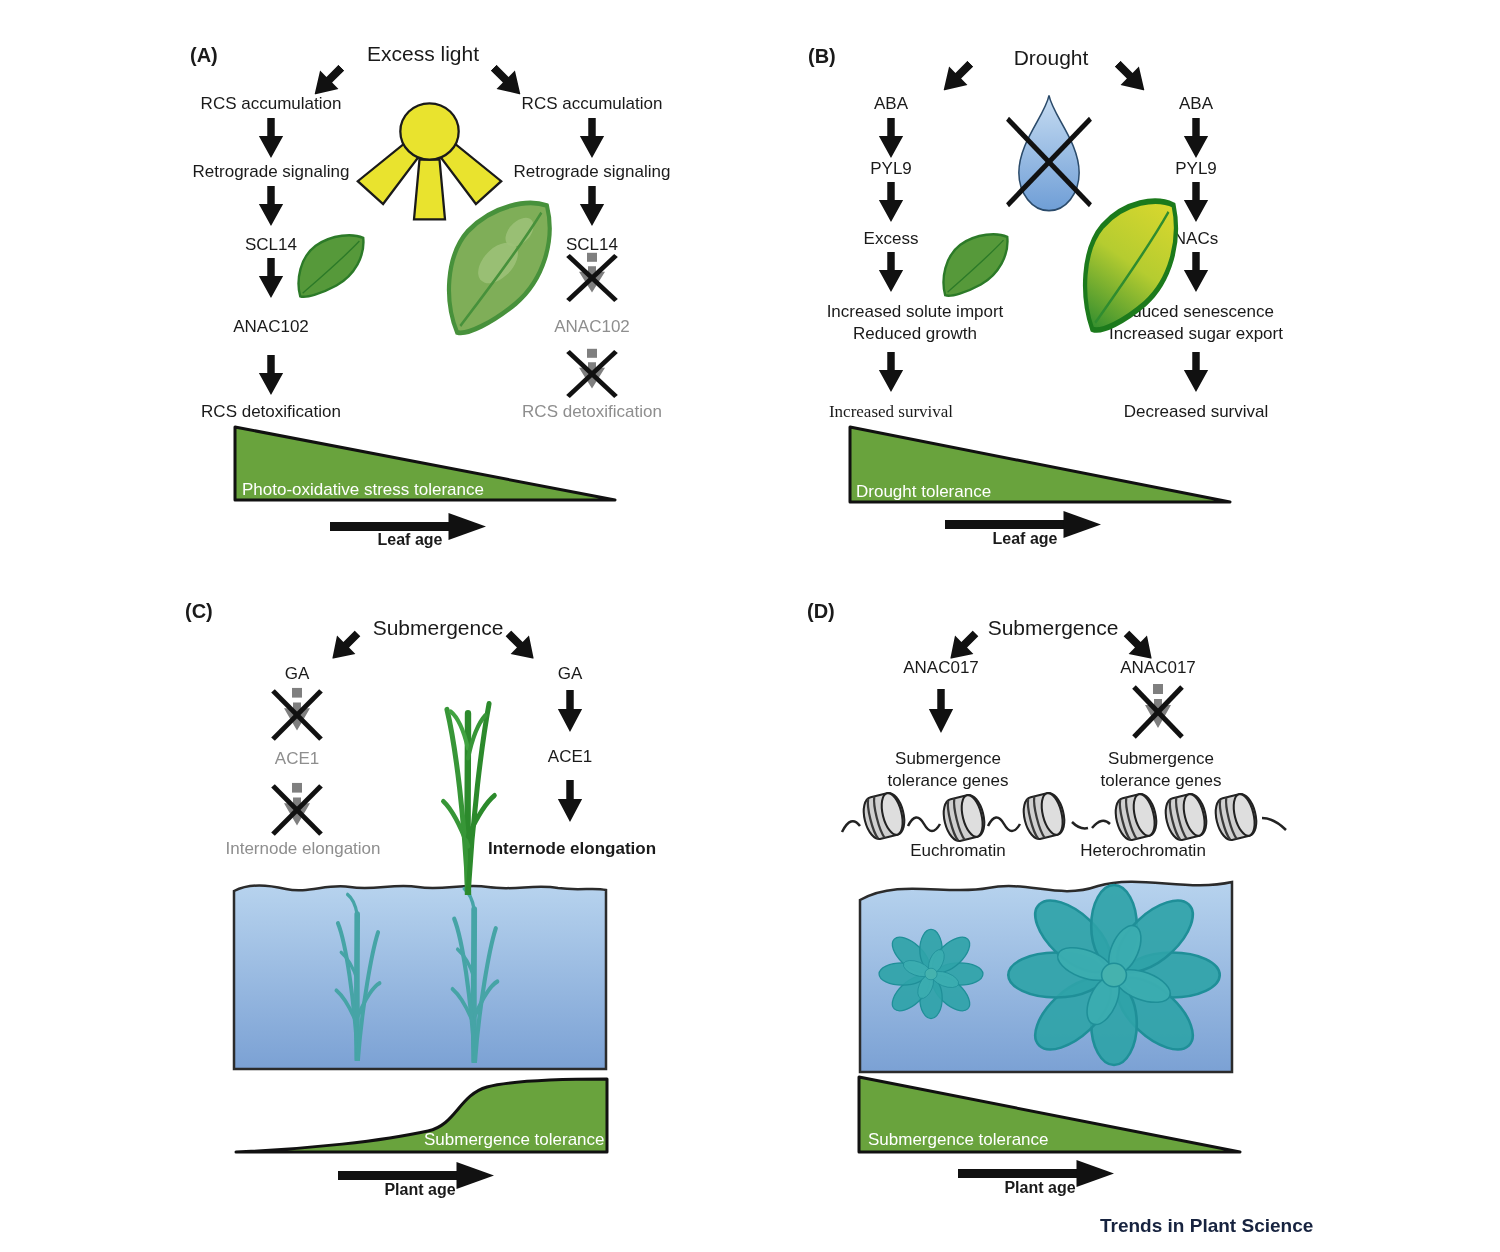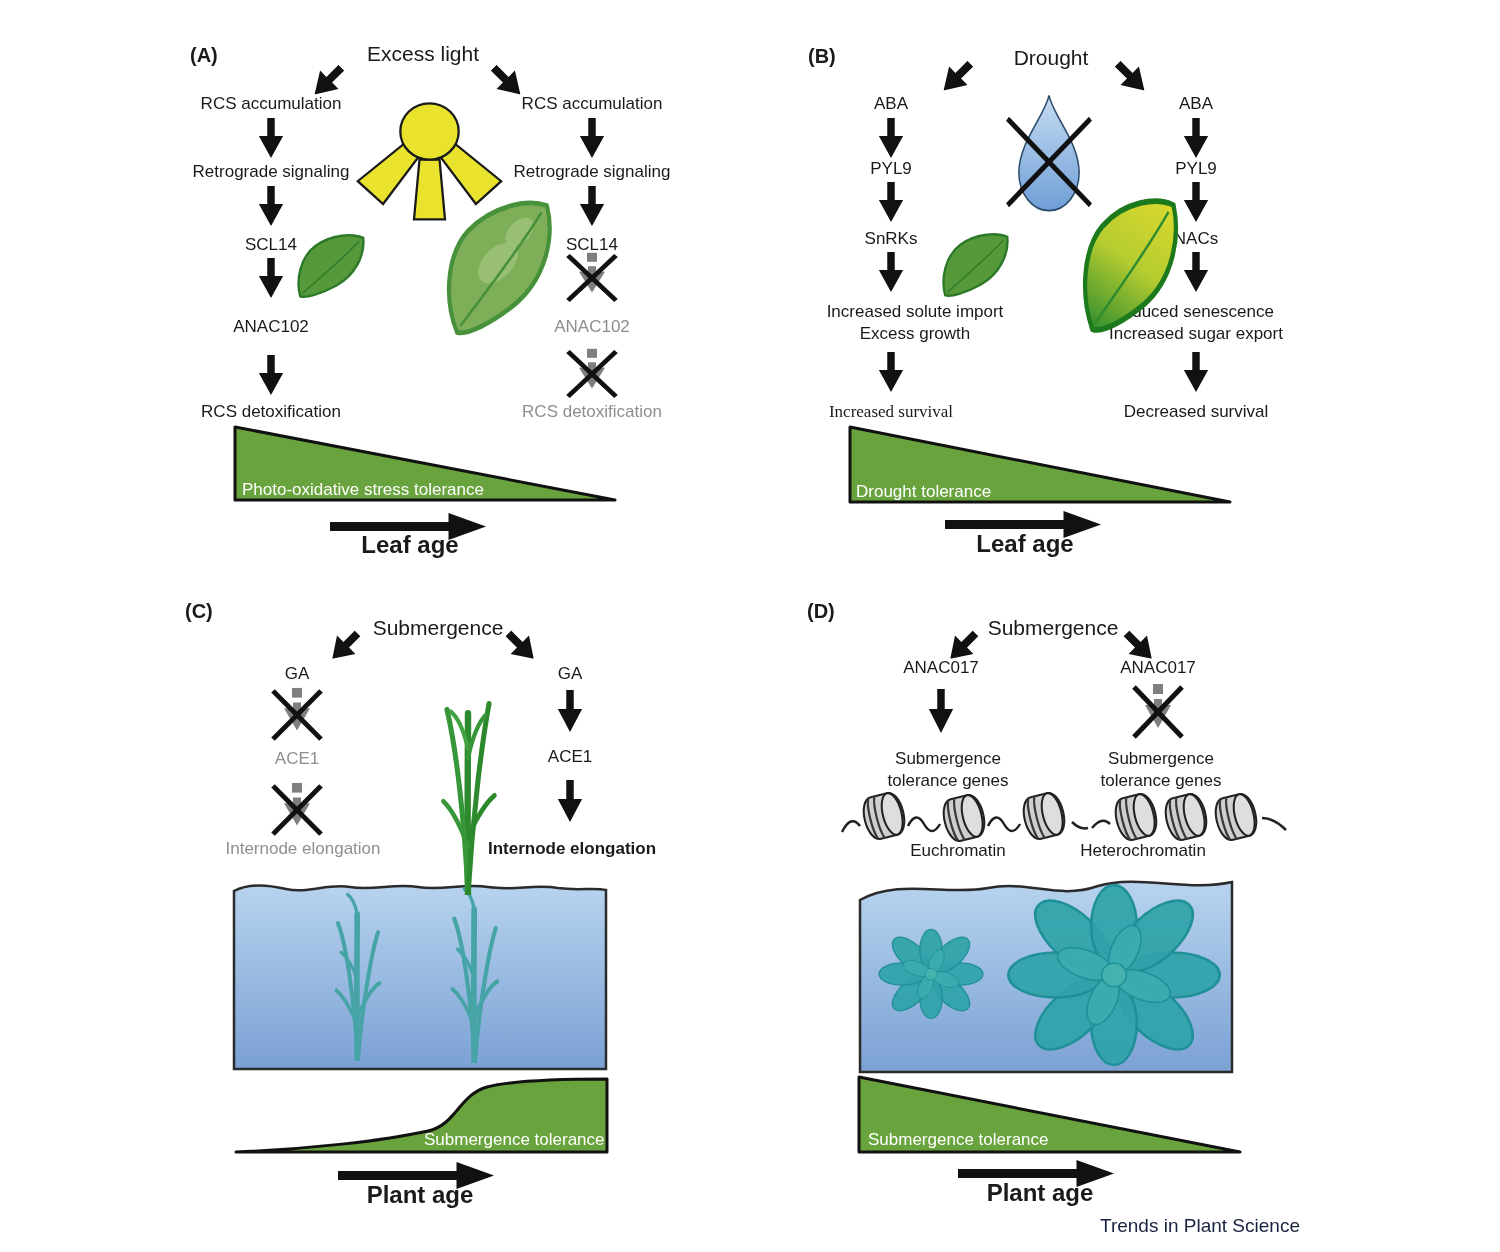--- a/index.html
+++ b/index.html
@@ -6,22 +6,22 @@
   #canvas{position:relative;width:1500px;height:1252px;background:#ffffff;overflow:hidden;
           font-family:"Liberation Sans", sans-serif;color:#1a1a1a;}
   .abs{position:absolute;}
   .panel{position:absolute;}
   .plabel{font-weight:bold;font-size:20px;}
   .title{font-size:21px;transform:translateX(-50%);white-space:nowrap;}
   .step{font-size:17px;line-height:1.3;text-align:center;transform:translateX(-50%);white-space:nowrap;}
   .muted{color:#8e8e8e;}
   .bold{font-weight:bold;}
   .tri-label{position:absolute;color:#ffffff;font-size:17px;white-space:nowrap;}
-  .axis-label{font-size:24px;font-weight:600;transform:translateX(-50%);white-space:nowrap;}
-  .journal{font-weight:normal;font-size:19px;color:#17233f;white-space:nowrap;}
+  .axis-label{font-size:16px;font-weight:600;transform:translateX(-50%);white-space:nowrap;}
+  .journal{font-weight:bold;font-size:19px;color:#17233f;white-space:nowrap;}
   svg{display:block;}
 </style>
 </head>
 <body>
 
 <svg width="0" height="0" style="position:absolute" aria-hidden="true">
   <defs>
     <linearGradient id="gWater" x1="0" y1="0" x2="0" y2="1">
       <stop offset="0" stop-color="#b7d3ee"></stop>
         <stop offset="1" stop-color="#7ba1d4"></stop>
@@ -218,27 +218,27 @@
       </svg>
 
     <div class="step abs" style="left:101px;top:63px;">ABA</div>
     <svg class="abs" style="left:87px;top:88px;width:28px;height:40px;">
         <use href="#symArrowDown" width="28" height="40"></use>
       </svg>
     <div class="step abs" style="left:101px;top:128px;">PYL9</div>
     <svg class="abs" style="left:87px;top:152px;width:28px;height:40px;">
         <use href="#symArrowDown" width="28" height="40"></use>
       </svg>
-    <div class="step abs" style="left:101px;top:198px;">SnRKs</div>
+    <div class="step abs" style="left:101px;top:198px;">Excess</div>
     <svg class="abs" style="left:87px;top:222px;width:28px;height:40px;">
         <use href="#symArrowDown" width="28" height="40"></use>
       </svg>
     <div class="step abs" style="left:101px;top:271px;margin-left:24px;">
       <span style="display:block">Increased solute import</span>
-      <span style="display:block">Excess growth</span>
+      <span style="display:block">Reduced growth</span>
     </div>
     <svg class="abs" style="left:87px;top:322px;width:28px;height:40px;">
         <use href="#symArrowDown" width="28" height="40"></use>
       </svg>
     <div class="step abs" style="left:101px;top:371px;font-family:Liberation Serif, serif;">Increased survival</div>
 
     <div class="step abs" style="left:406px;top:63px;">ABA</div>
     <svg class="abs" style="left:392px;top:88px;width:28px;height:40px;">
         <use href="#symArrowDown" width="28" height="40"></use>
       </svg>

